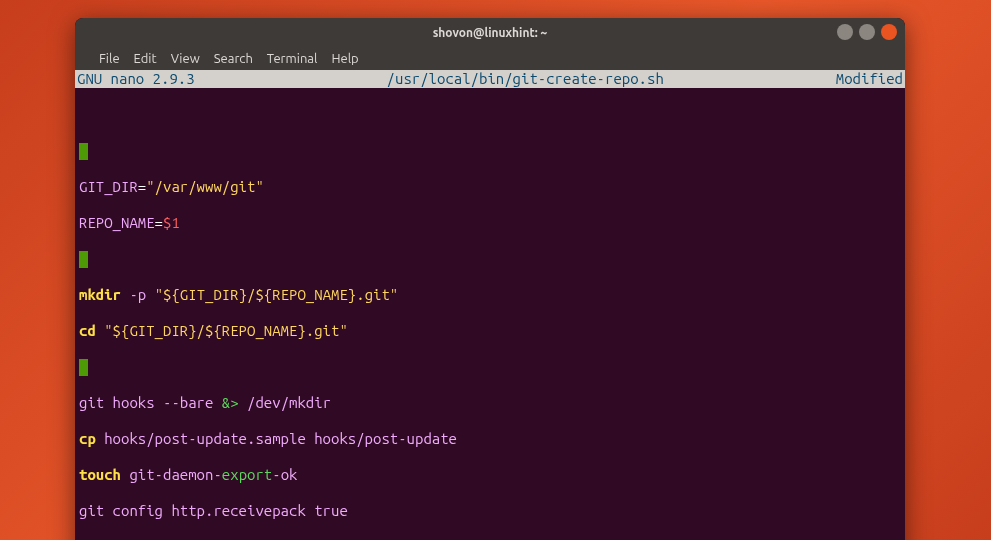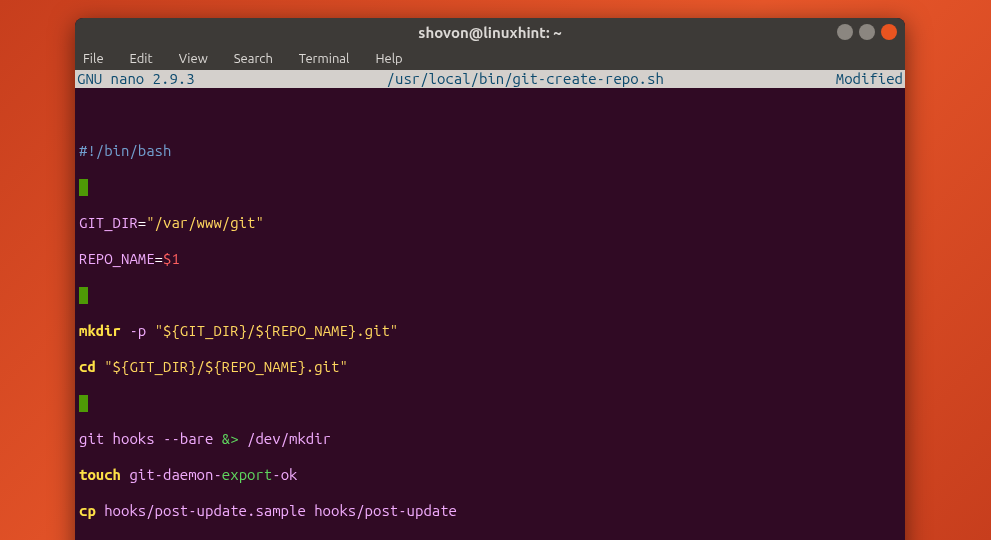--- a/index.html
+++ b/index.html
@@ -23,21 +23,21 @@
     .titlebar {
       background: #3d3a37;
       height: 28px;
       border-radius: 8px 8px 0 0;
       display: flex;
       align-items: center;
       justify-content: center;
       position: relative;
       color: #dcd9d6;
       font-family: "Ubuntu", sans-serif;
-      font-size: 15px;
+      font-size: 12px;
       font-weight: bold;
     }
     .window-controls {
       position: absolute;
       right: 8px;
       display: flex;
       gap: 6px;
     }
     .win-btn {
       width: 16px;
@@ -50,22 +50,22 @@
       color: #4a4a4a;
     }
     .win-min { background: #8b8680; }
     .win-max { background: #8b8680; }
     .win-close { background: #e95420; }
     .menubar {
       background: #3d3a37;
       height: 24px;
       display: flex;
       align-items: center;
-      padding: 0 8px;
-      gap: 26px;
+      padding: 0 24px;
+      gap: 14px;
       color: #dcd9d6;
       font-family: "Ubuntu", sans-serif;
       font-size: 13px;
     }
     .menu-item { cursor: default; }
     .terminal {
       background: #300a24;
       padding: 0;
       font-size: 15px;
       line-height: 18px;
@@ -121,31 +121,30 @@
     <span class="menu-item">Help</span>
   </div>
   <div class="terminal">
     <div class="status-line">
       <span class="status-left">  GNU nano 2.9.3</span>
       <span class="status-center">/usr/local/bin/git-create-repo.sh</span>
       <span class="status-right">Modified  </span>
     </div>
     <div class="editor-content">
 <div> </div>
-<div><span class="c-comment">#!/bin/bash</span></div>
 <div><span class="cursor-block"></span></div>
 <div><span class="c-normal">GIT_DIR</span><span class="c-op">=</span><span class="c-string">"/var/www/git"</span></div>
 <div><span class="c-normal">REPO_NAME</span><span class="c-op">=</span><span class="c-var">$1</span></div>
 <div><span class="cursor-block"></span></div>
 <div><span class="c-keyword">mkdir</span><span class="c-normal"> -p </span><span class="c-string">"${GIT_DIR}/${REPO_NAME}.git"</span></div>
 <div><span class="c-keyword">cd</span><span class="c-normal"> </span><span class="c-string">"${GIT_DIR}/${REPO_NAME}.git"</span></div>
 <div><span class="cursor-block"></span></div>
 <div><span class="c-normal">git hooks --bare </span><span class="c-builtin">&amp;&gt;</span><span class="c-normal"> /dev/mkdir</span></div>
+<div><span class="c-keyword">cp</span><span class="c-normal"> hooks/post-update.sample hooks/post-update</span></div>
 <div><span class="c-keyword">touch</span><span class="c-normal"> git-daemon-</span><span class="c-builtin">export</span><span class="c-normal">-ok</span></div>
-<div><span class="c-keyword">cp</span><span class="c-normal"> hooks/post-update.sample hooks/post-update</span></div>
 <div><span class="c-normal">git config http.receivepack true</span></div>
 
 
 
 
 
 
 
 
     </div>

